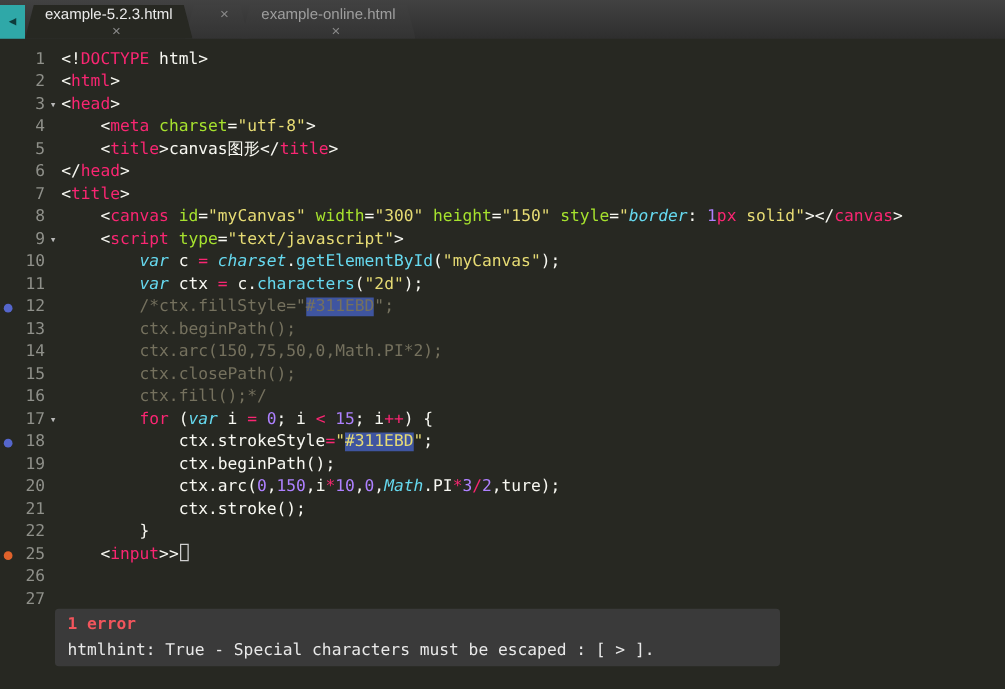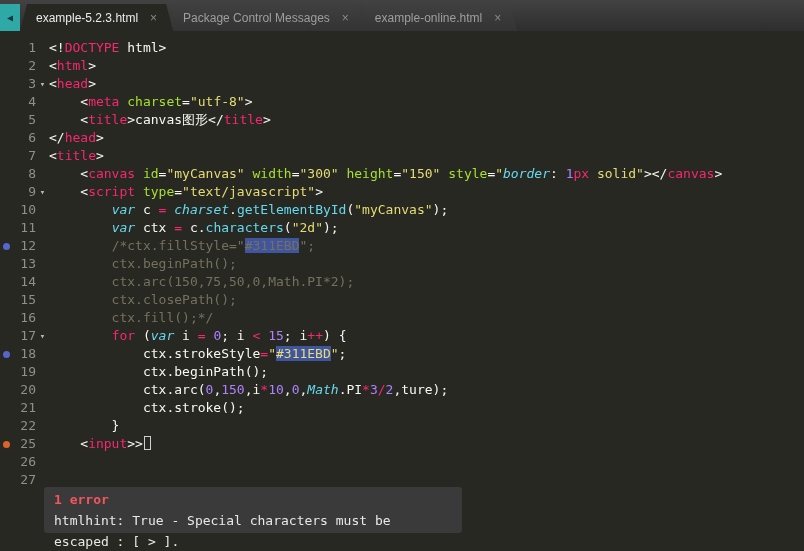--- a/index.html
+++ b/index.html
@@ -31,20 +31,21 @@
     position: relative;
     display: flex; align-items: center;
     padding: 0 16px 0 16px;
     font-family: "Liberation Sans", sans-serif;
     font-size: 12px;
     color: var(--tab-inactive-text);
     background: linear-gradient(180deg, #404040, #333333);
     clip-path: polygon(7px 0, calc(100% - 7px) 0, 100% 100%, 0 100%);
     margin-right: -6px;
     white-space: nowrap;
+    flex-direction: column;
   }
   .tab.active {
     background: var(--tab-active-bg);
     color: var(--tab-active-text);
     z-index: 2;
   }
   .tab-close { margin-left: 12px; color: #8a8a8a; font-size: 12px; }
   
   .editor { padding-top: 8px; font-size: 13px; line-height: 18px; }
   .row { display: flex; height: 18px; position: relative; }
@@ -64,21 +65,21 @@
   .n  { color: var(--number); }
   .c  { color: var(--comment); }
   .b  { color: var(--support); }
   .bi { color: var(--support); font-style: italic; margin-top: 48px; }
   .ki { color: var(--keyword); }
   .hl { background: var(--highlight-bg); }
   
   .panel {
     position: absolute;
     left: 44px; top: 487px;
-    width: 418px; height: 46px;
+    width: 580px; height: 46px;
     background: var(--panel-bg);
     border-radius: 3px;
     padding: 2px 10px;
     font-size: 13px;
   }
   .panel-title { color: var(--error-text); line-height: 21px; font-weight: bold; }
   .panel-msg { color: var(--panel-text); line-height: 21px; }
 </style>
 </head>
 <body>
@@ -86,21 +87,20 @@
 <div class="tabbar">
   <div class="scrollbtn">
     <span>◀</span>
   </div>
   <div class="tabs">
       <div class="tab active">
         <span class="tab-label">example-5.2.3.html</span>
         <span class="tab-close">×</span>
       </div>
       <div class="tab">
-        <span class="tab-label">Package Control Messages</span>
         <span class="tab-close">×</span>
       </div>
       <div class="tab">
         <span class="tab-label">example-online.html</span>
         <span class="tab-close">×</span>
       </div>
     </div>
 </div>
 
 <div class="editor">

